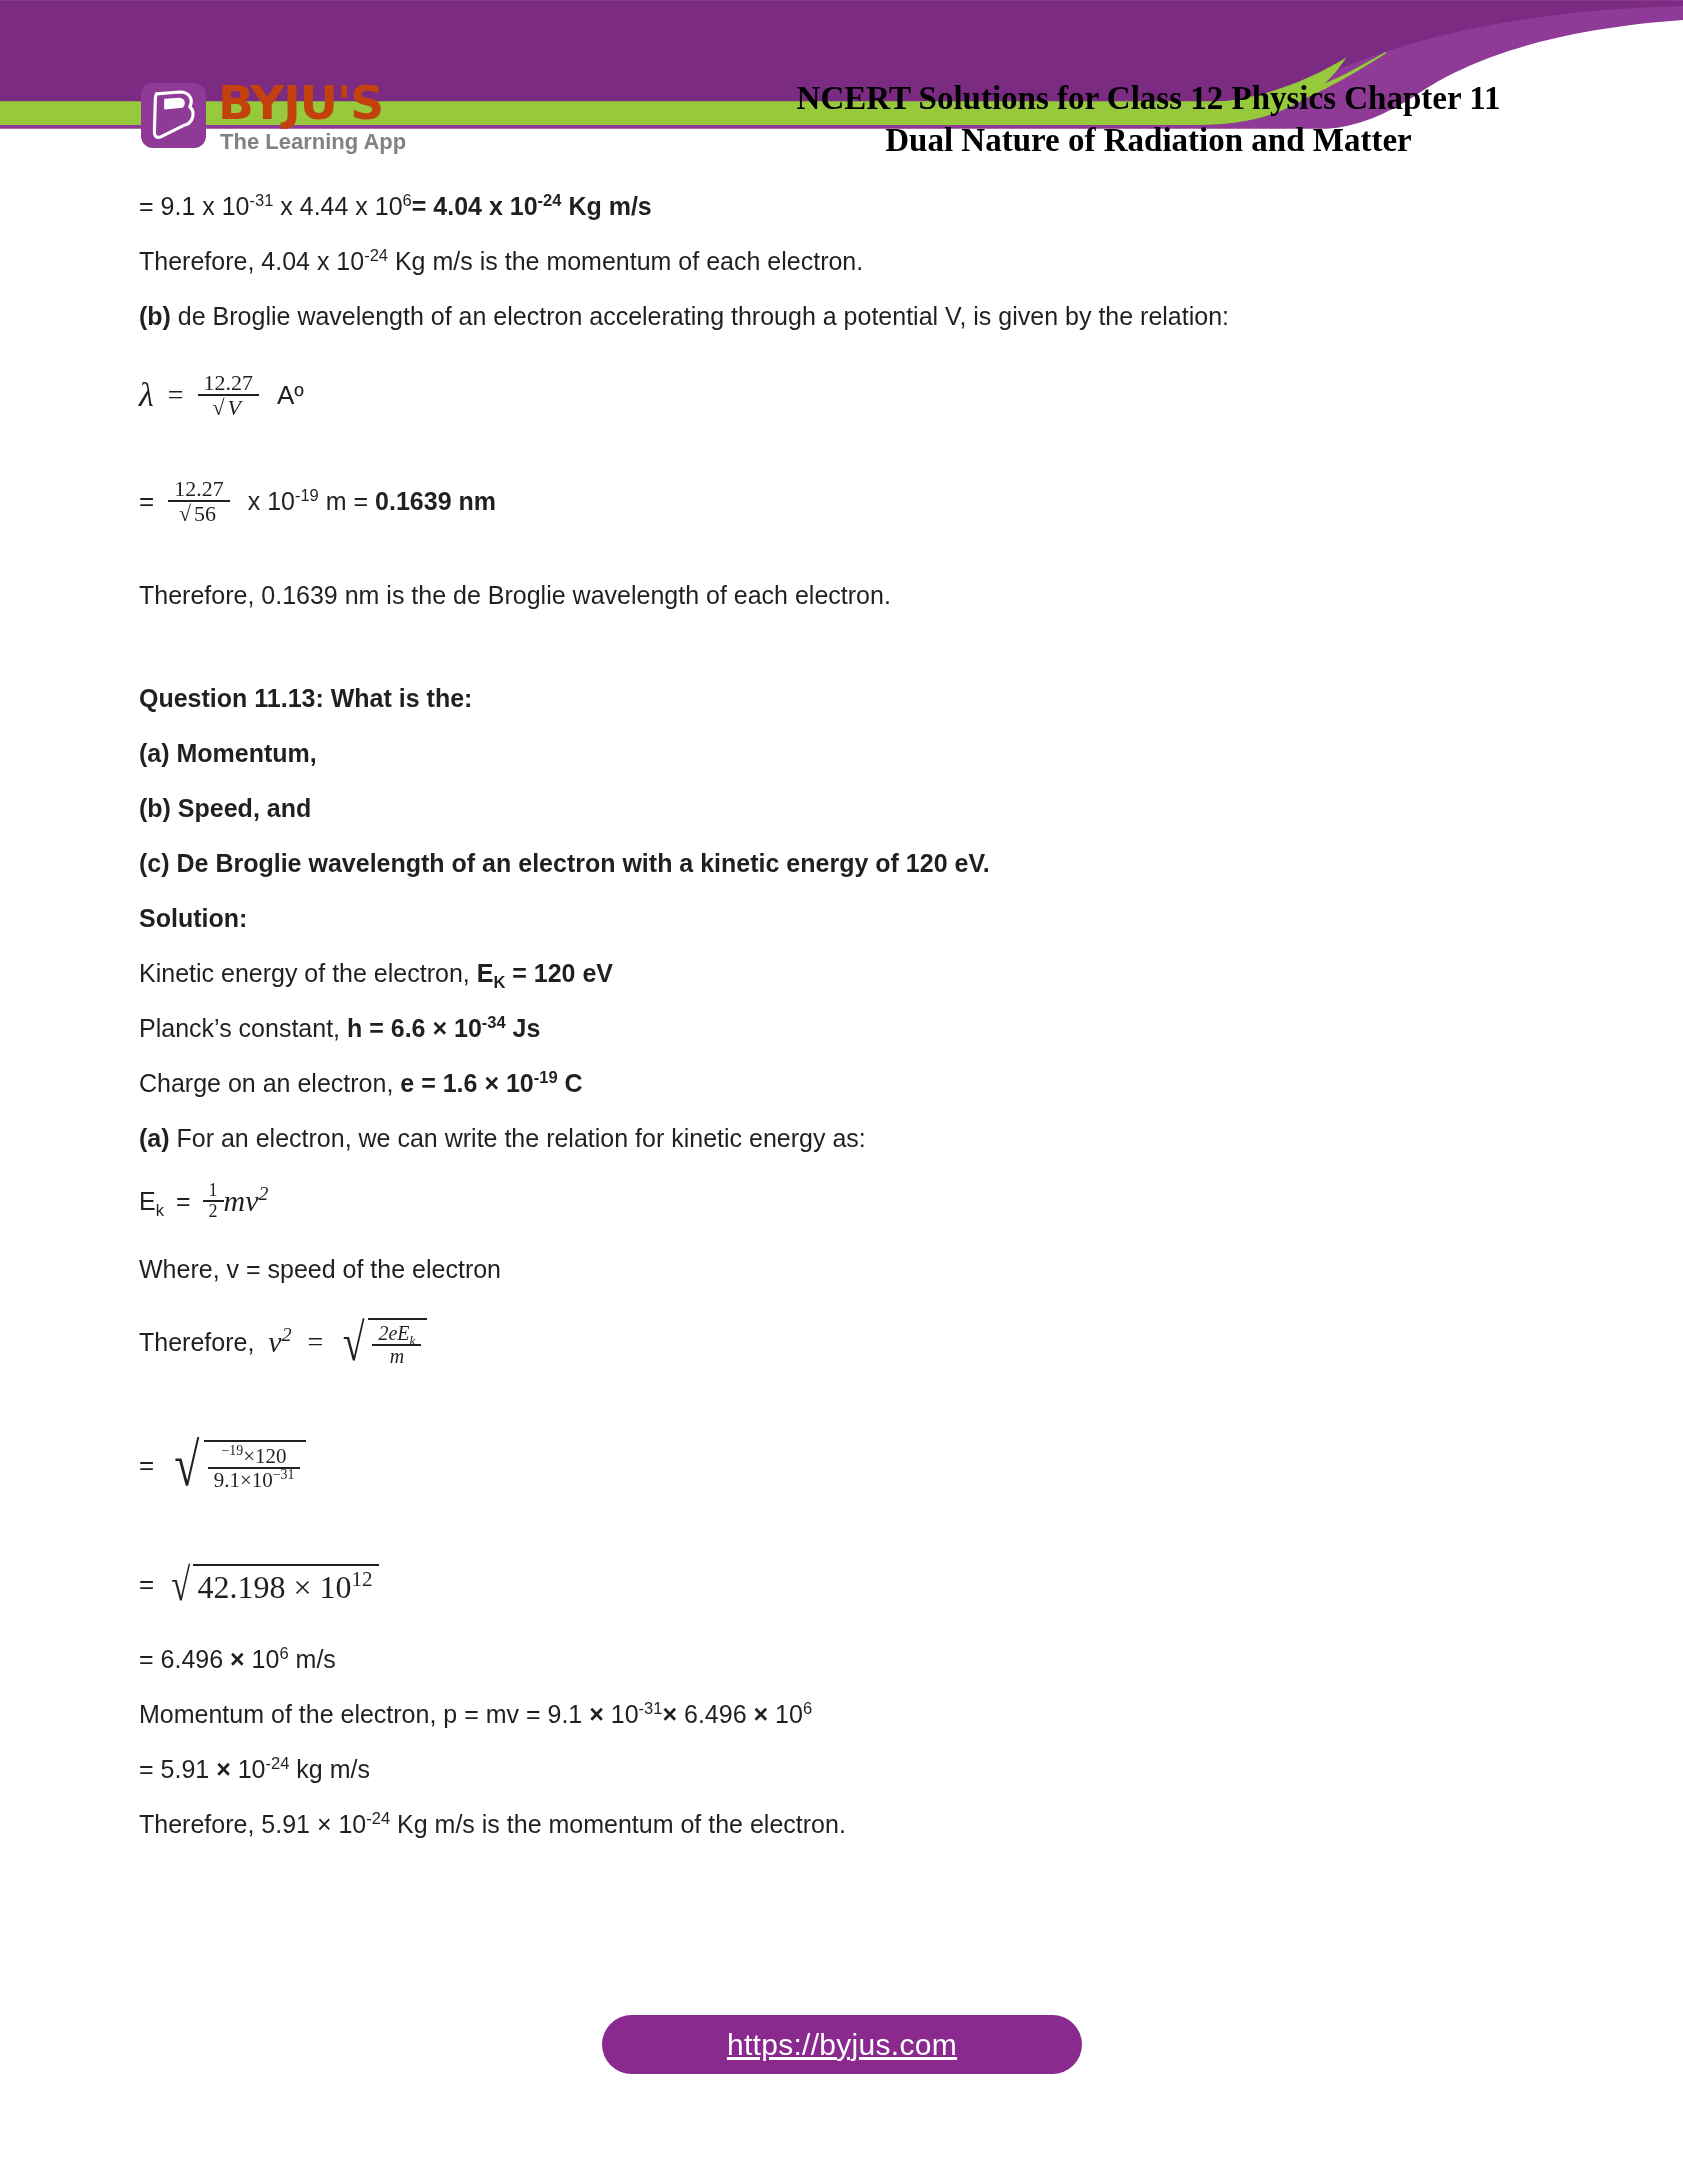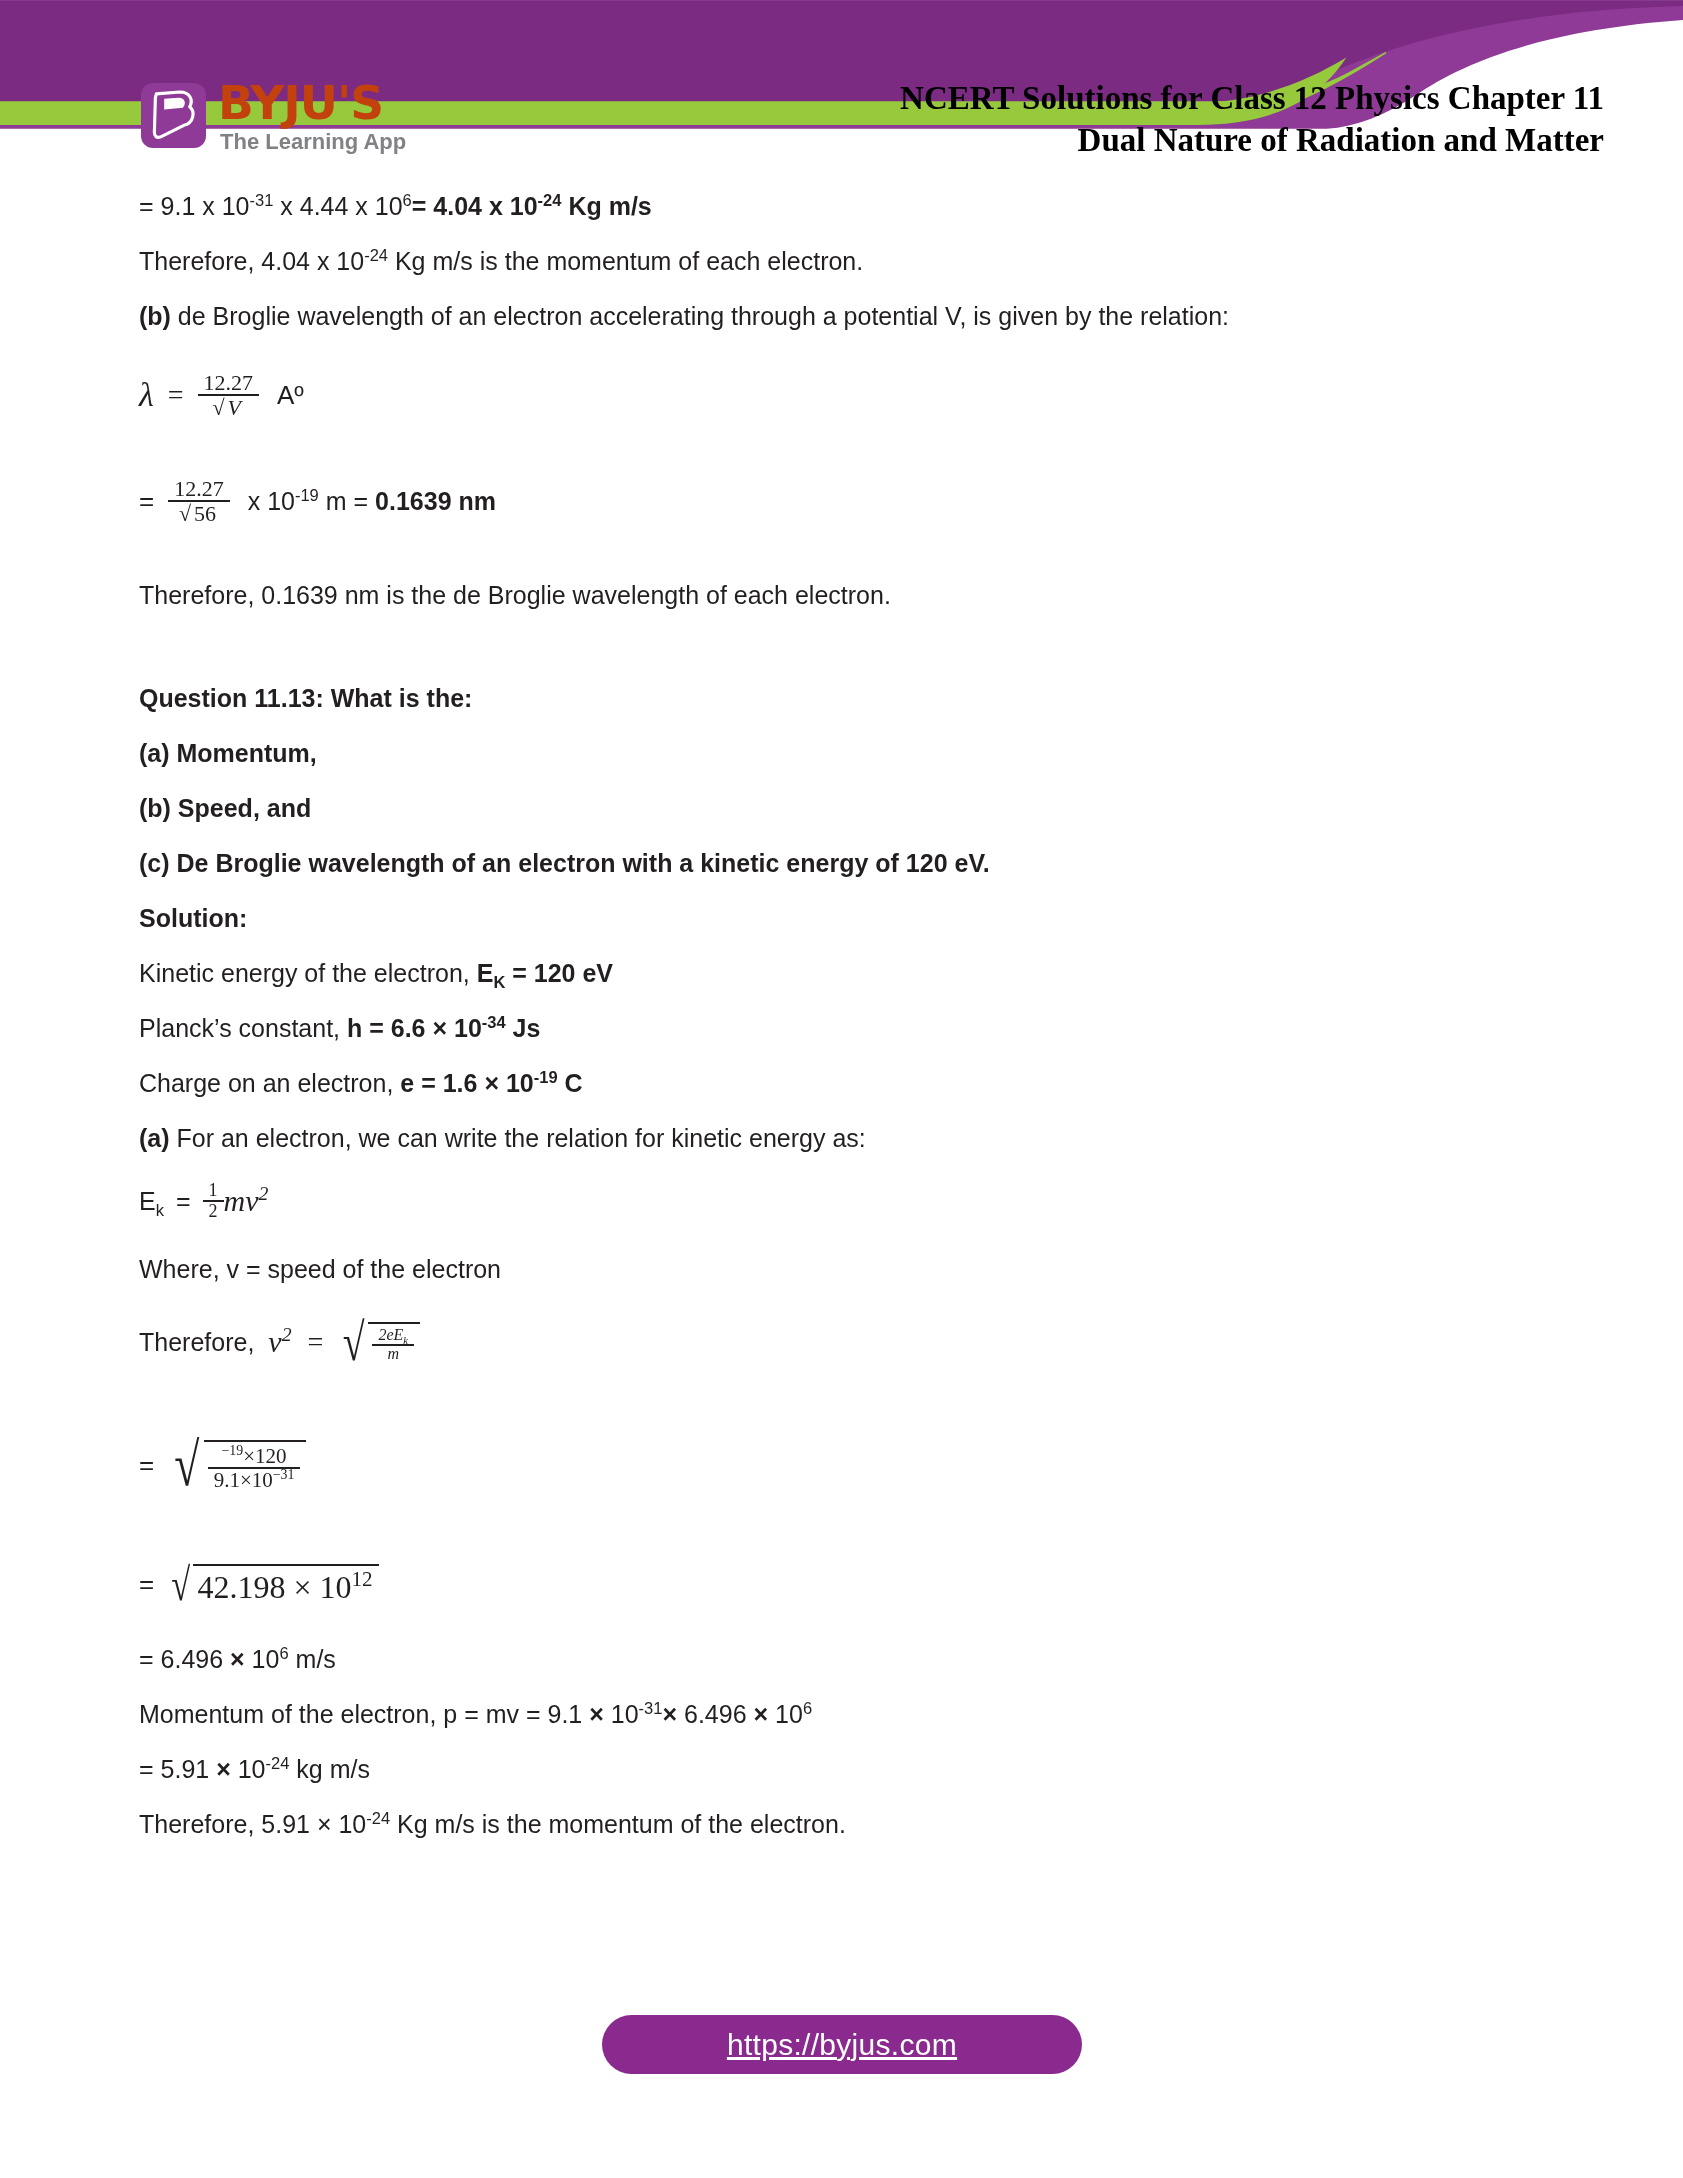--- a/index.html
+++ b/index.html
@@ -65,21 +65,21 @@
     color: #808285;
     line-height: 1;
   }
 
   
   .doc-title {
     position: absolute;
     left: 693px;
     top: 77px;
     width: 911px;
-    text-align: right;
+    text-align: center;
     font-family: "Liberation Serif", serif;
     font-weight: bold;
     font-size: 33px;
     line-height: 1.28;
     color: #000000;
   }
   .doc-title .line2 { display: block; }
 
   
   .content {
@@ -256,21 +256,21 @@
 
   <div class="spacer-md"></div>
 
   <p class="line">Where, v = speed of the electron</p>
 
   <div class="eq-row">
     <span class="lead" style="font-size:25px">Therefore,</span>
     <span class="math mi" style="font-size:30px"><span>v</span><sup>2</sup></span>
     <span class="math" style="font-size:28px;margin:0 16px">=</span>
     <span class="sqrt">
-      <span class="radical" style="font-size:53px">√</span><span class="radicand"><span class="math frac" style="font-size:16px"><span class="num mi"><span>2eE</span><sub>k</sub></span><span class="den mi">m</span></span></span>
+      <span class="radical" style="font-size:53px">√</span><span class="radicand"><span class="math frac" style="font-size:20px"><span class="num mi"><span>2eE</span><sub>k</sub></span><span class="den mi">m</span></span></span>
     </span>
   </div>
 
   <div class="spacer-lg"></div>
 
   <div class="eq-row">
     <span style="font-size:26px;margin-right:16px">=</span>
     <span class="sqrt">
       <span class="radical" style="font-size:61px">√</span><span class="radicand"><span class="math frac" style="font-size:21px;font-weight:normal"><span class="num"><span></span><sup>−19</sup><span>×120</span></span><span class="den"><span>9.1×10</span><sup>−31</sup></span></span></span>
     </span>

